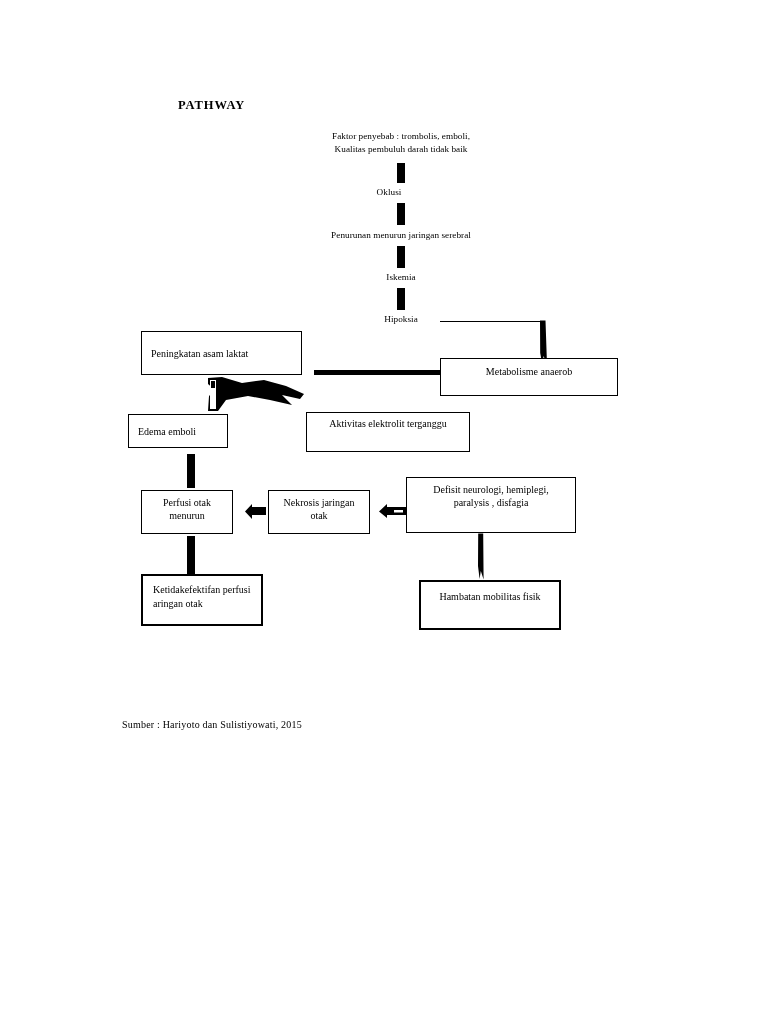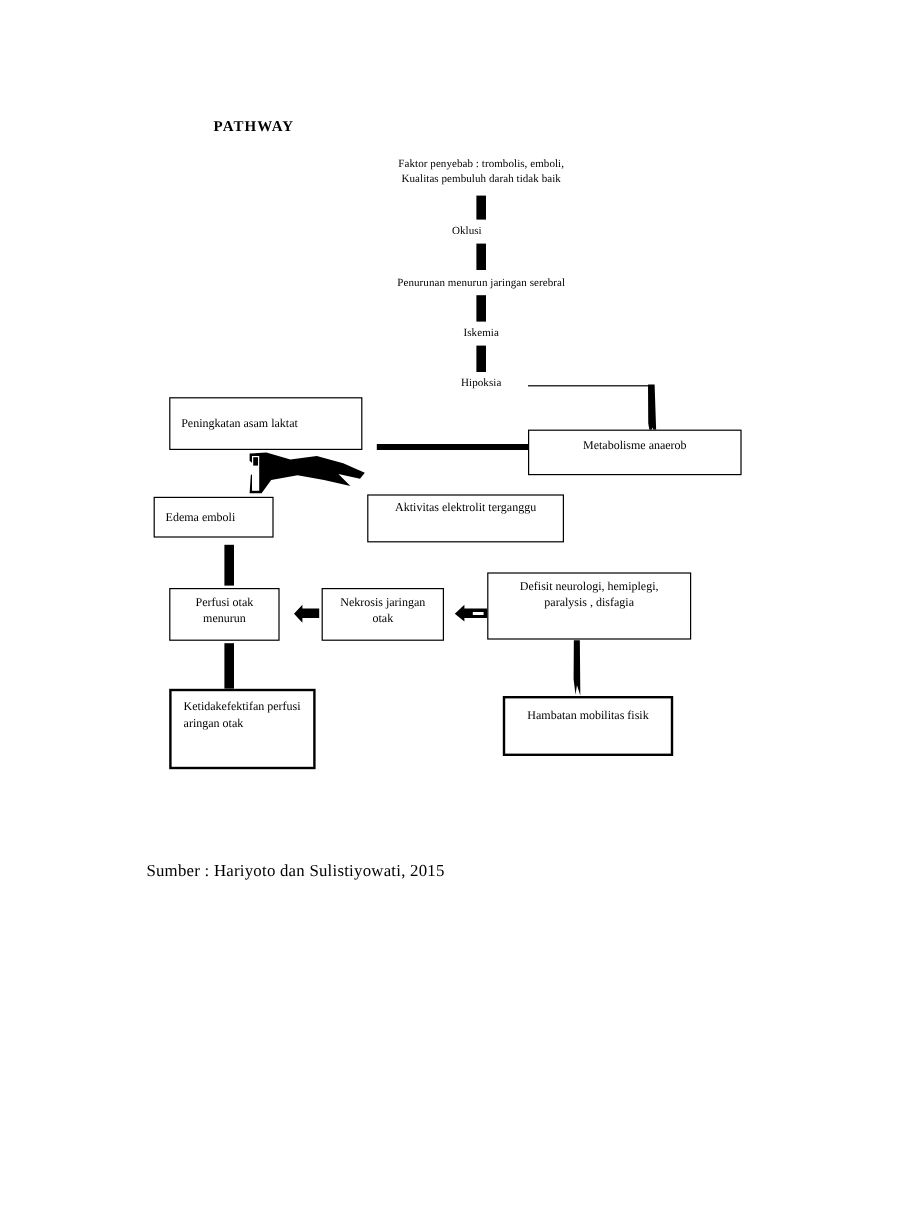--- a/index.html
+++ b/index.html
@@ -36,21 +36,21 @@
     position: absolute;
     font-size: 9.2px;
     line-height: 12.5px;
     text-align: center;
     white-space: pre-line;
     letter-spacing: 0.05px;
   }
 
   .source-note {
     position: absolute;
-    font-size: 14px;
+    font-size: 10px;
     letter-spacing: 0.2px;
   }
 
   
   .node {
     position: absolute;
     box-sizing: border-box;
     background: #ffffff;
     border: 1.1px solid #000000;
     font-size: 10px;
@@ -174,20 +174,20 @@
 disfagia</div>
 
   <div class="vbar" style="left:187px; top:536px; width:8px; height:38px;"></div>
 
   <div class="shape" style="left:474px; top:533px;">
     <svg width="14" height="48" viewBox="0 0 14 48">
       <path d="M4.2,0.5 L9.2,0.5 L9.6,46.5 L6.8,38.0 L5.6,46.0 L4.0,33.0 Z" fill="#000000"></path>
     </svg>
   </div>
 
-  <div class="node left thick" style="left:141px; top:574px; width:122px; height:67px; padding:7px 9px 4px 10px; line-height:14px;">Ketidakefektifan perfusi aringan otak</div>
+  <div class="node left thick" style="left:141px; top:574px; width:122px; height:52px; padding:7px 9px 4px 10px; line-height:14px;">Ketidakefektifan perfusi aringan otak</div>
 
   <div class="node center thick" style="left:419px; top:580px; width:142px; height:50px; padding-top:8px;">Hambatan mobilitas
 fisik</div>
 
   <div class="source-note" style="left:122px; top:719px;">Sumber : Hariyoto dan Sulistiyowati, 2015</div>
 
 </div>
 
 </body></html>

